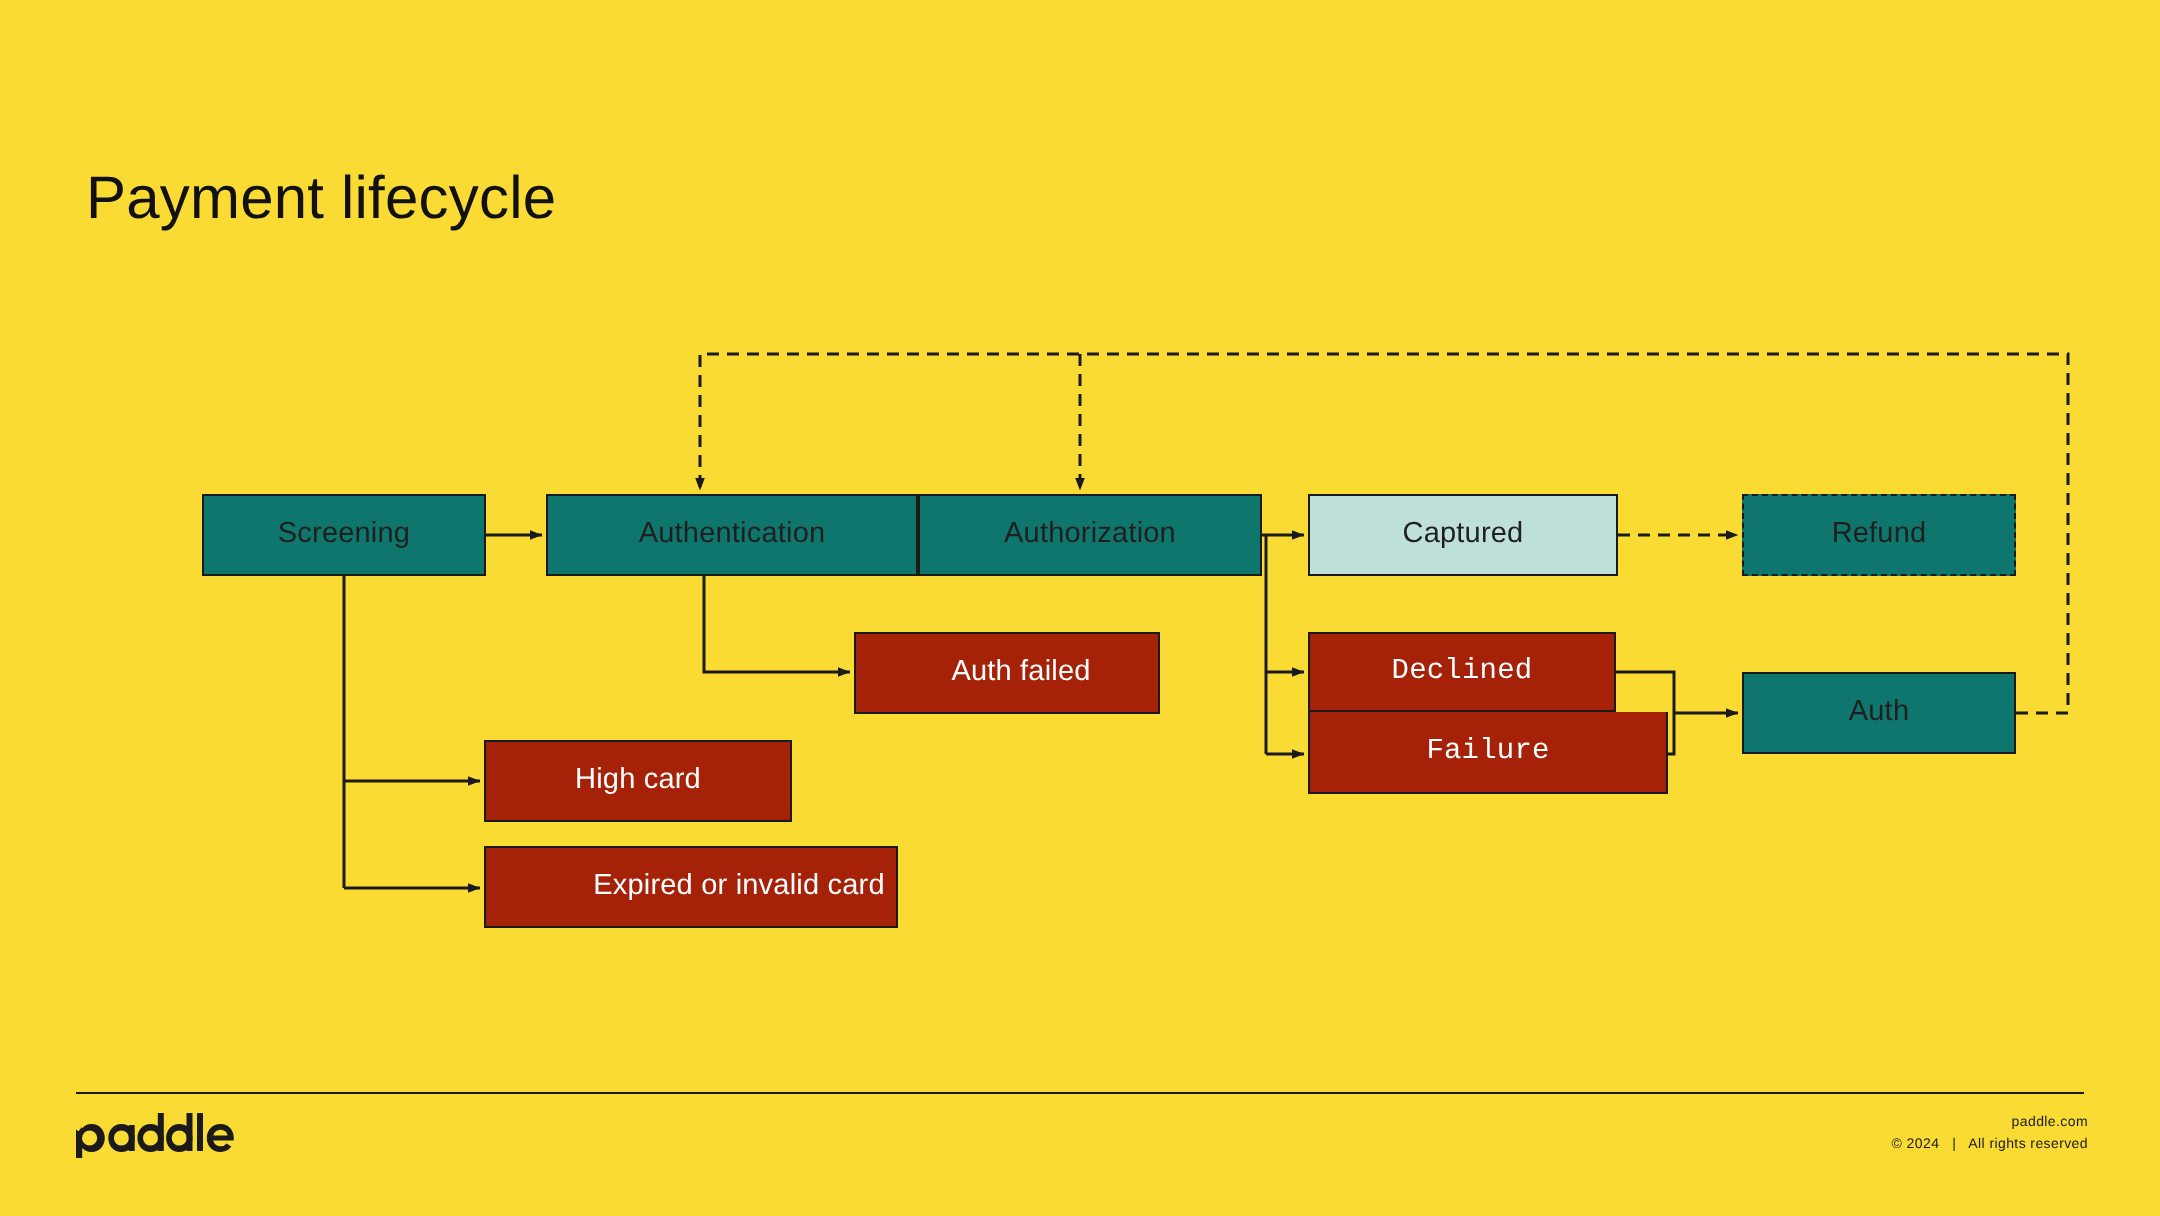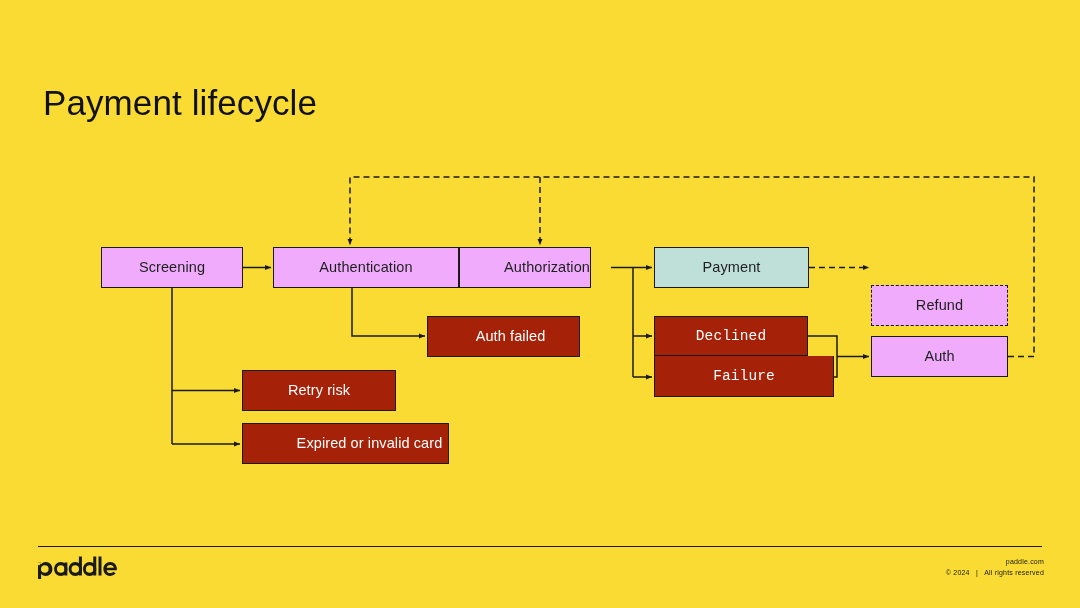--- a/index.html
+++ b/index.html
@@ -15,21 +15,21 @@
   #slide {
     position: absolute;
     inset: 0;
     width: 1080px;
     height: 608px;
   }
   #page-title {
     position: absolute;
     left: 43px;
     top: 82px;
-    font-size: 35px;
+    font-size: 30px;
     font-weight: 400;
     color: #111111;
     letter-spacing: 0.1px;
     line-height: 1.2;
   }
   
   #diagram-svg {
     position: absolute;
     left: 0; top: 0;
     width: 1080px; height: 608px;
@@ -42,21 +42,21 @@
     align-items: center;
     justify-content: center;
     font-size: 14.5px;
     line-height: 1;
     letter-spacing: 0.1px;
     border: 1.4px solid #1a1a1a;
     background: #fbfbfa;
     color: #1a1a1a;
     white-space: nowrap;
   }
-  .node.white   { background: #f0abfc; color: #1f1f1f; }
+  .node.white   { background: #0f766e; color: #1f1f1f; }
   .node.teal    { background: #bfe0d9; color: #1f1f1f; }
   .node.red     { background: #a52208; color: #ffffff; border-color: #1a1a1a; }
   .node.dashed  { border-style: dashed; border-width: 1.6px; }
   .node.stack-top    { border-bottom-width: 1.2px; }
   .node.stack-bottom { border-top: none; }
 
   
   #footer-rule {
     position: absolute;
     left: 38px;
@@ -138,50 +138,50 @@
   </svg>
 
   <div class="node white" style="left:101px; top:247px; width:142px; height:41px;">
     <span>Screening</span>
   </div>
 
   <div class="node white" style="left:273px; top:247px; width:186px; height:41px;">
     <span>Authentication</span>
   </div>
 
-  <div class="node white" style="left:459px; top:247px; width:132px; height:41px;justify-content:flex-end;">
+  <div class="node white" style="left:459px; top:247px; width:172px; height:41px;">
     <span>Authorization</span>
   </div>
 
   <div class="node teal" style="left:654px; top:247px; width:155px; height:41px;">
-    <span>Payment</span>
-  </div>
-
-  <div class="node white dashed" style="left:871px; top:247px; width:137px; height:41px;margin-top:38px;">
+    <span>Captured</span>
+  </div>
+
+  <div class="node white dashed" style="left:871px; top:247px; width:137px; height:41px;">
     <span>Refund</span>
   </div>
 
   <div class="node red" style="left:427px; top:316px; width:153px; height:41px;padding-left:14px;">
     <span>Auth failed</span>
   </div>
 
   <div class="node red stack-top" style="left:654px; top:316px; width:154px; height:40px;font-family:Liberation Mono, monospace;">
     <span>Declined</span>
   </div>
 
   <div class="node red stack-bottom" style="left:654px; top:356px; width:180px; height:41px;font-family:Liberation Mono, monospace;">
     <span>Failure</span>
   </div>
 
   <div class="node white" style="left:871px; top:336px; width:137px; height:41px;">
     <span>Auth</span>
   </div>
 
   <div class="node red" style="left:242px; top:370px; width:154px; height:41px;">
-    <span>Retry risk</span>
+    <span>High card</span>
   </div>
 
   <div class="node red" style="left:242px; top:423px; width:207px; height:41px;padding-left:48px;">
     <span>Expired or invalid card</span>
   </div>
 
   <div id="footer-rule"></div>
 
   <div id="brand-logo">
     <svg width="82" height="24" viewBox="0 0 164 46">

